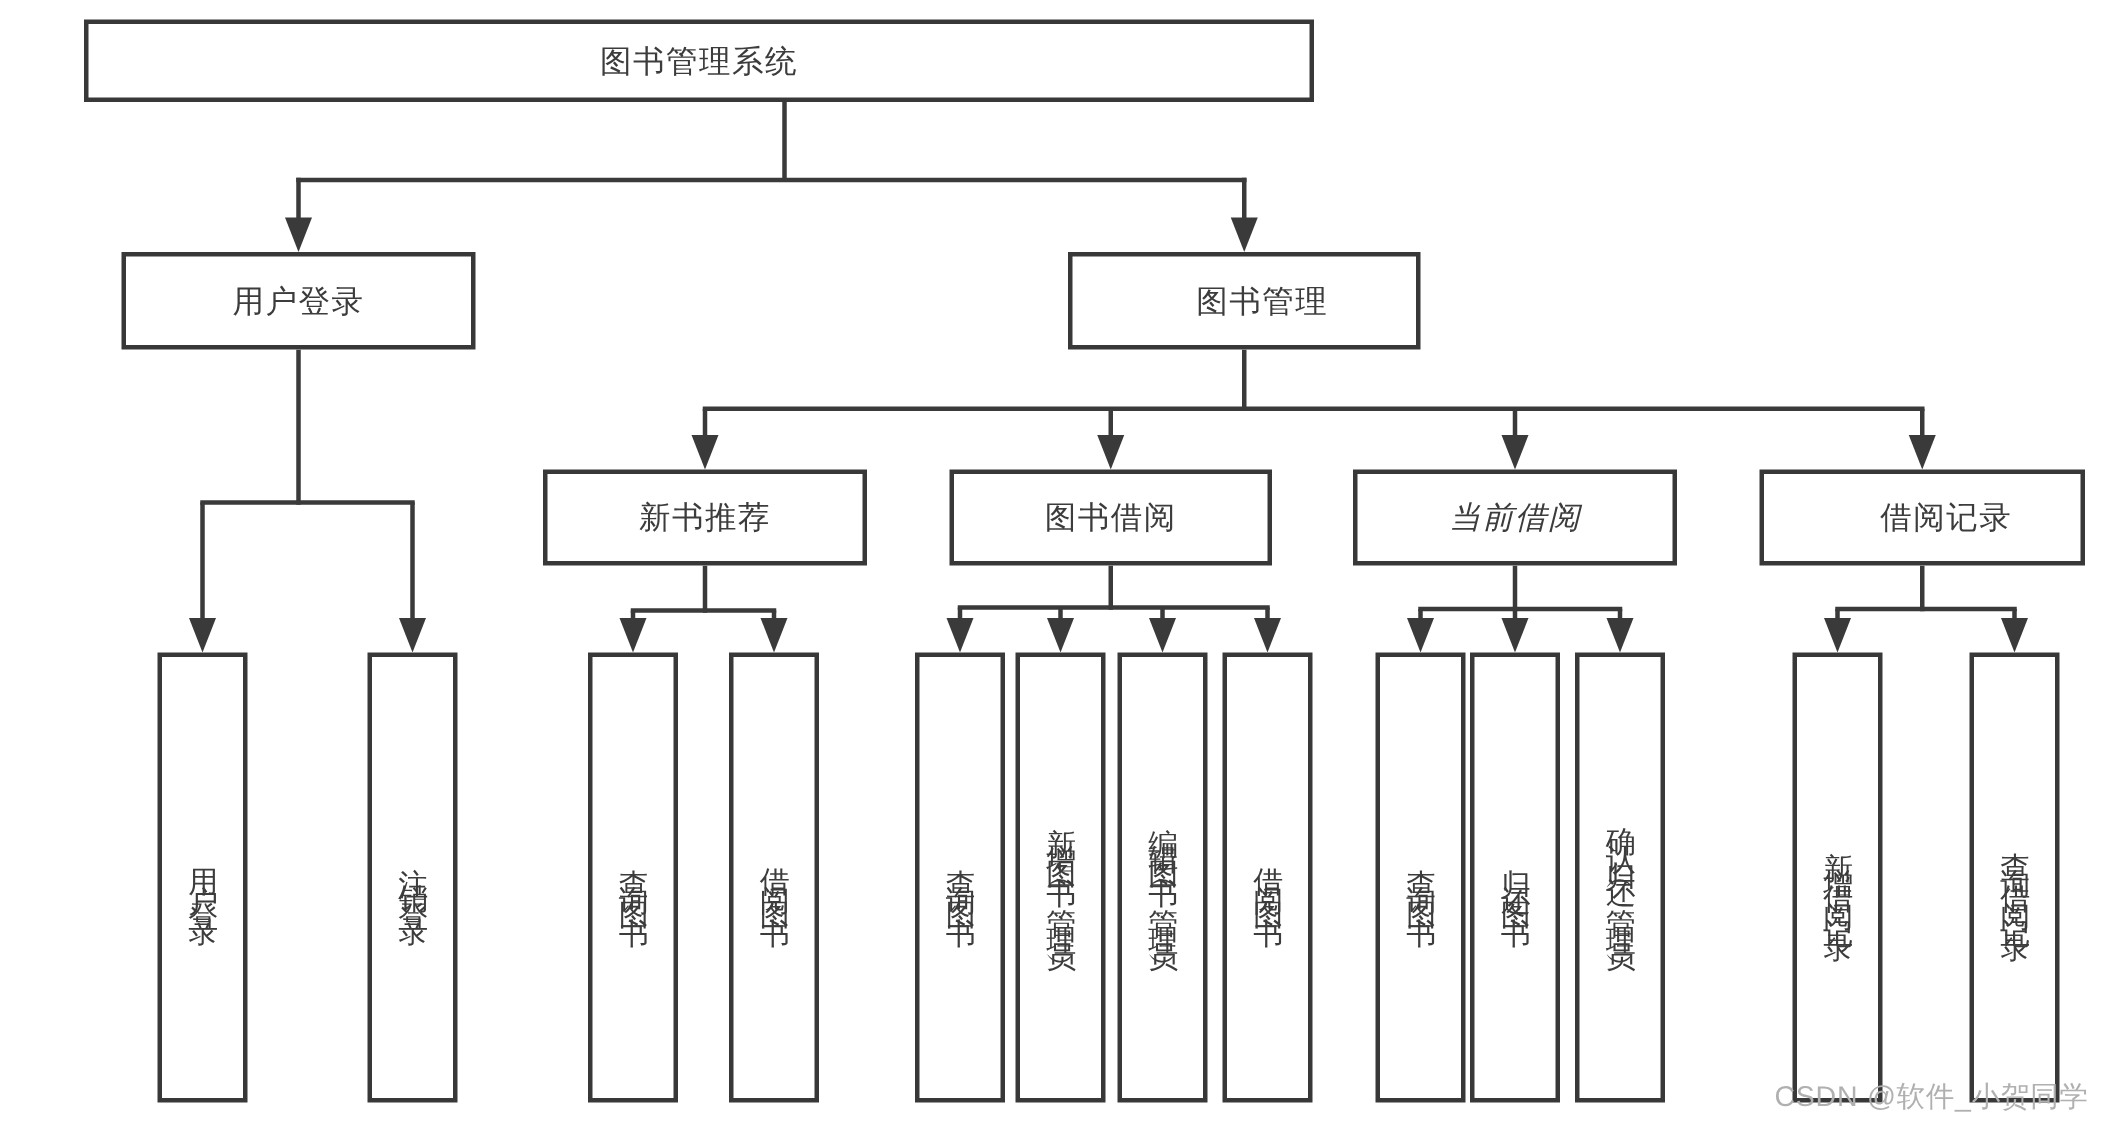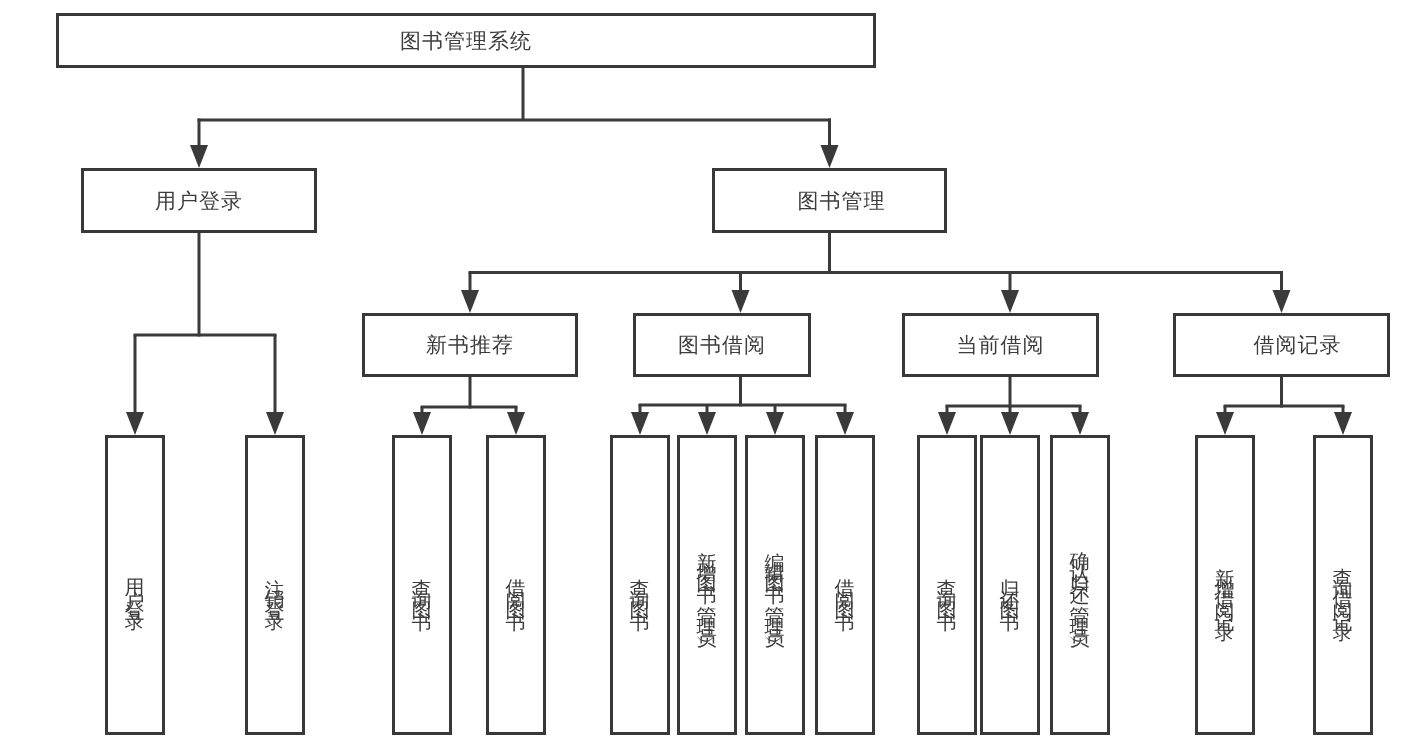--- a/index.html
+++ b/index.html
@@ -63,22 +63,22 @@
     color: #b0b0b0;
     letter-spacing: 0.5px;
     white-space: nowrap;
     z-index: 5;
   }
   
   #b-root   { left: 22px;  top: 13px;  width: 820px; height: 55px; margin-left: 34px; }
   #b-l2a    { left: 81px;  top: 168px; width: 236px;  height: 65px; }
   #b-l2b    { left: 712px; top: 168px; width: 235px;  height: 65px; padding-left: 24px; }
   #b-l3a    { left: 362px; top: 313px; width: 216px;  height: 64px; }
-  #b-l3b    { left: 633px; top: 313px; width: 178px;  height: 64px; }
-  #b-l3c    { left: 902px; top: 313px; width: 197px;  height: 64px; }
+  #b-l3b    { left: 633px; top: 313px; width: 215px;  height: 64px; }
+  #b-l3c    { left: 902px; top: 313px; width: 216px;  height: 64px; font-style: italic; }
   #b-l3d    { left: 1173px;top: 313px; width: 217px;  height: 64px; padding-left: 32px; }
   #lf-1  { left: 105px; }
   #lf-2  { left: 245px; }
   #lf-3  { left: 392px; }
   #lf-4  { left: 486px; }
   #lf-5  { left: 610px; }
   #lf-6  { left: 677px; }
   #lf-7  { left: 745px; }
   #lf-8  { left: 815px; }
   #lf-9  { left: 917px; }
@@ -218,14 +218,15 @@
   <div class="leaf" id="lf-11">
     <span class="vlabel">确认归还（管理员）</span>
   </div>
   <div class="leaf" id="lf-12">
     <span class="vlabel">新增借阅记录</span>
   </div>
   <div class="leaf" id="lf-13">
     <span class="vlabel">查询借阅记录</span>
   </div>
 
+  <div id="watermark">CSDN @软件_小贺同学</div>
 
 </div>
 
 </body></html>

